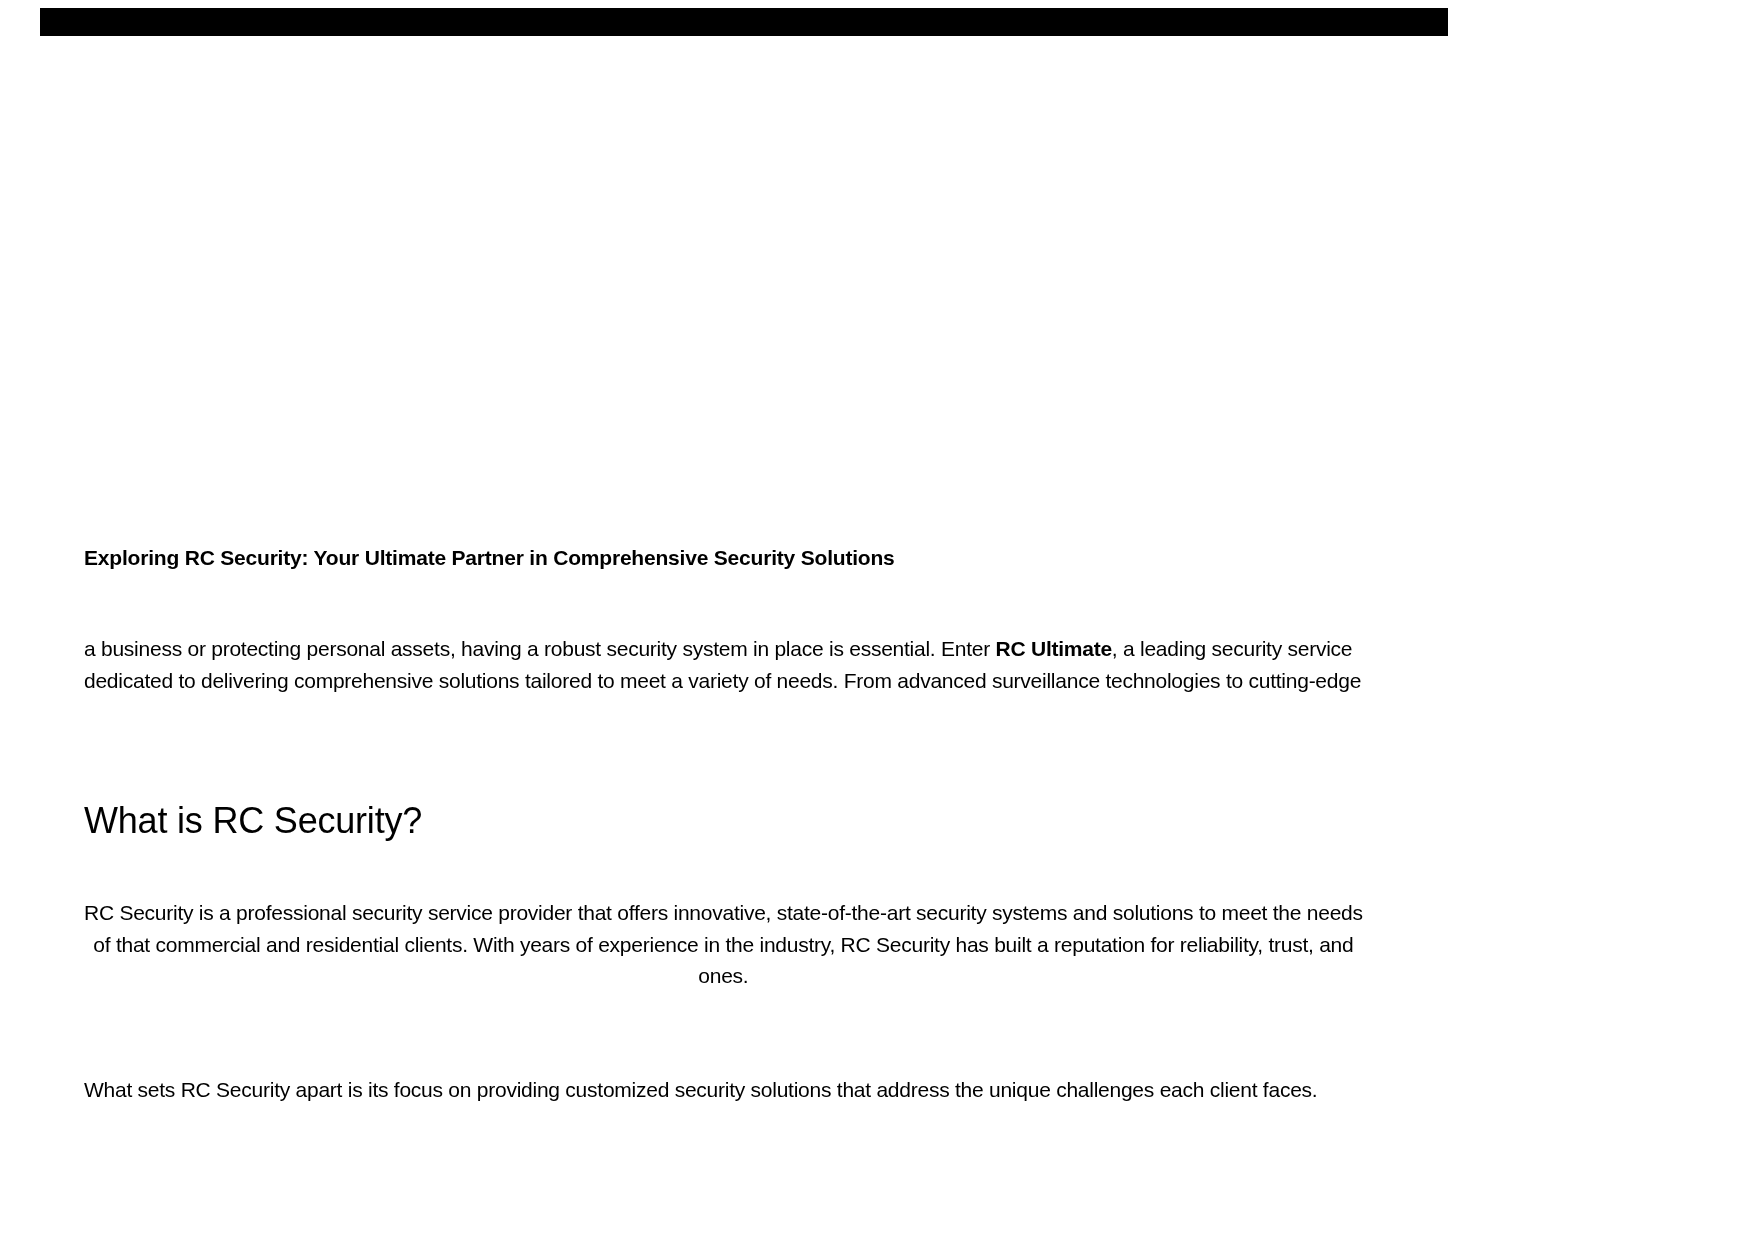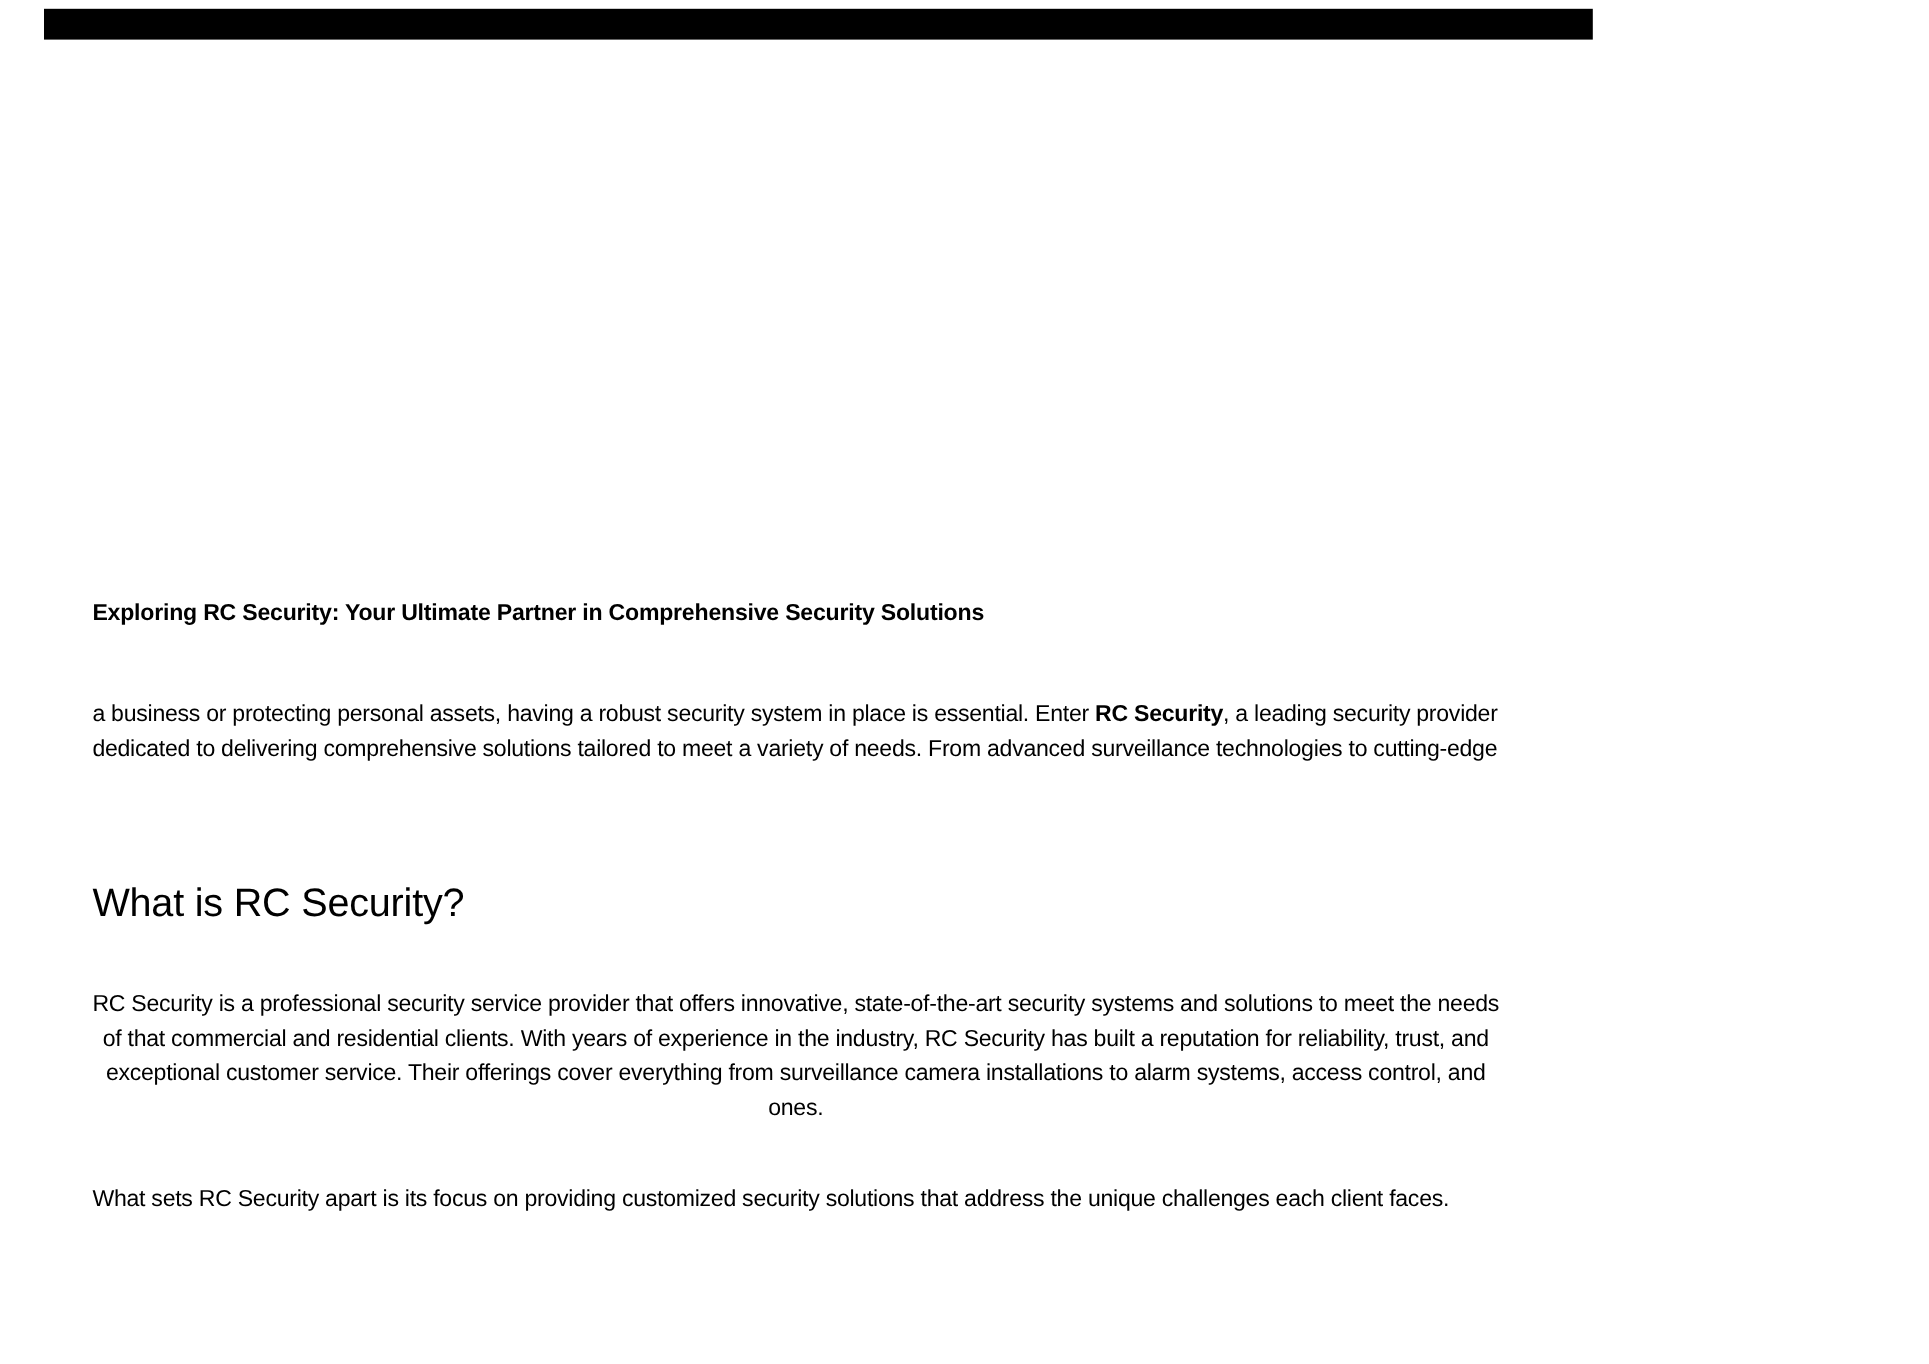--- a/index.html
+++ b/index.html
@@ -65,28 +65,27 @@
 </head>
 <body>
 
 <div class="page">
 
   <div class="top-bar"></div>
 
   <h3 class="intro-heading">Exploring RC Security: Your Ultimate Partner in Comprehensive Security Solutions</h3>
 
   <p class="para p1">
-    <span class="line"><span>a business or protecting personal assets, having a robust security system in place is essential. Enter </span><strong>RC Security</strong><span>, a leading security provider</span></span>
+    <span class="line"><span>a business or protecting personal assets, having a robust security system in place is essential. Enter </span><strong>RC Ultimate</strong><span>, a leading security service</span></span>
     <span class="line">dedicated to delivering comprehensive solutions tailored to meet a variety of needs. From advanced surveillance technologies to cutting-edge</span>
   </p>
 
   <h2 class="section-heading">What is RC Security?</h2>
 
   <p class="para p2">
     <span class="line">RC Security is a professional security service provider that offers innovative, state-of-the-art security systems and solutions to meet the needs</span>
     <span class="line">of that commercial and residential clients. With years of experience in the industry, RC Security has built a reputation for reliability, trust, and</span>
-    <span class="line">exceptional customer service. Their offerings cover everything from surveillance camera installations to alarm systems, access control, and</span>
     <span class="line">ones.</span>
   </p>
 
   <p class="para p3">What sets RC Security apart is its focus on providing customized security solutions that address the unique challenges each client faces.</p>
 
 </div>
 
 </body></html>

